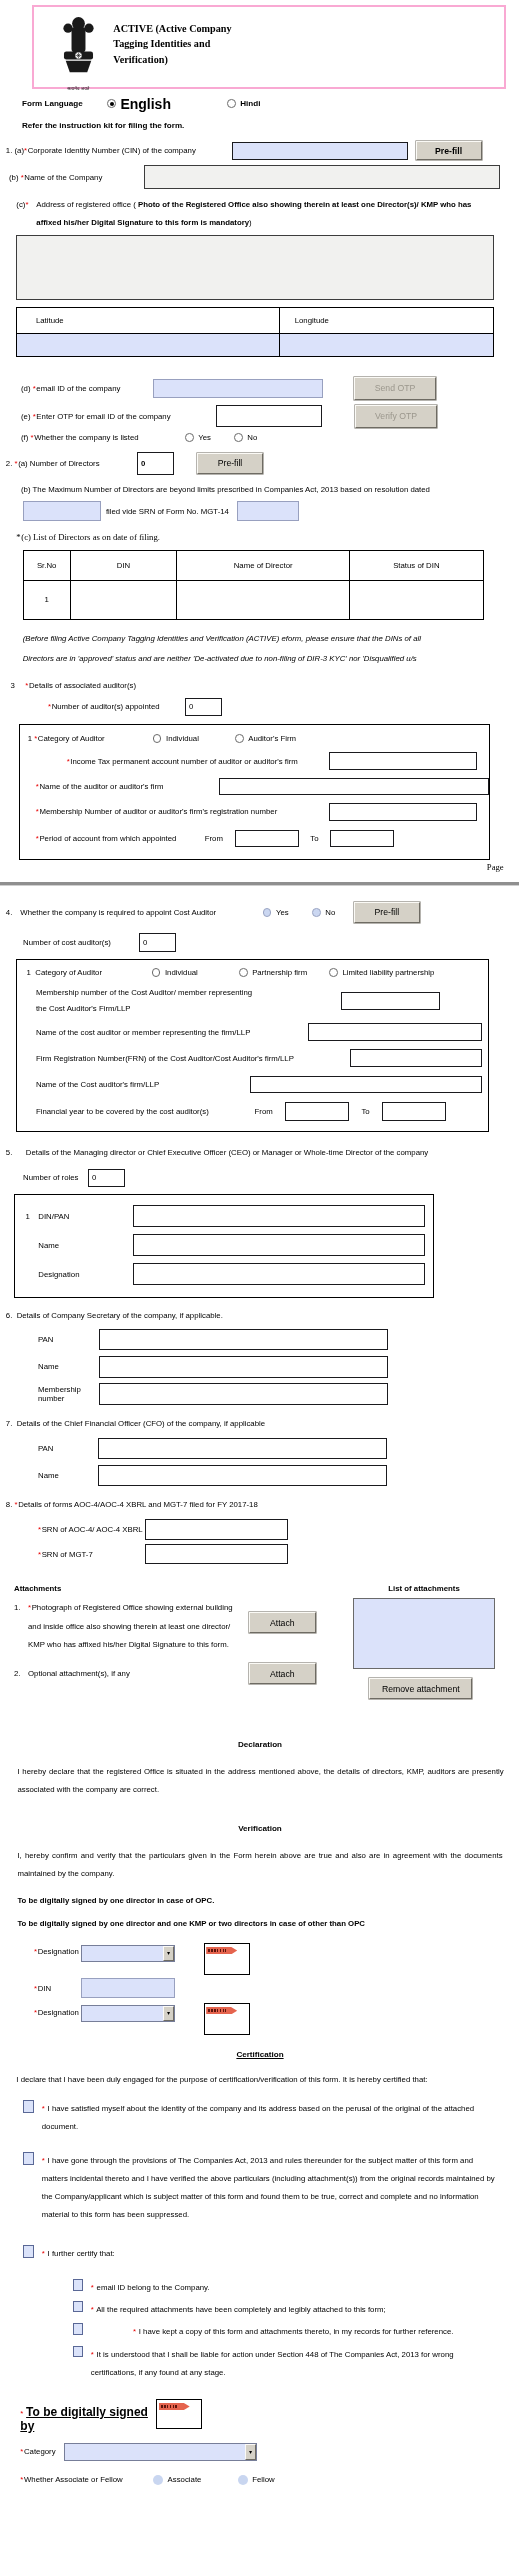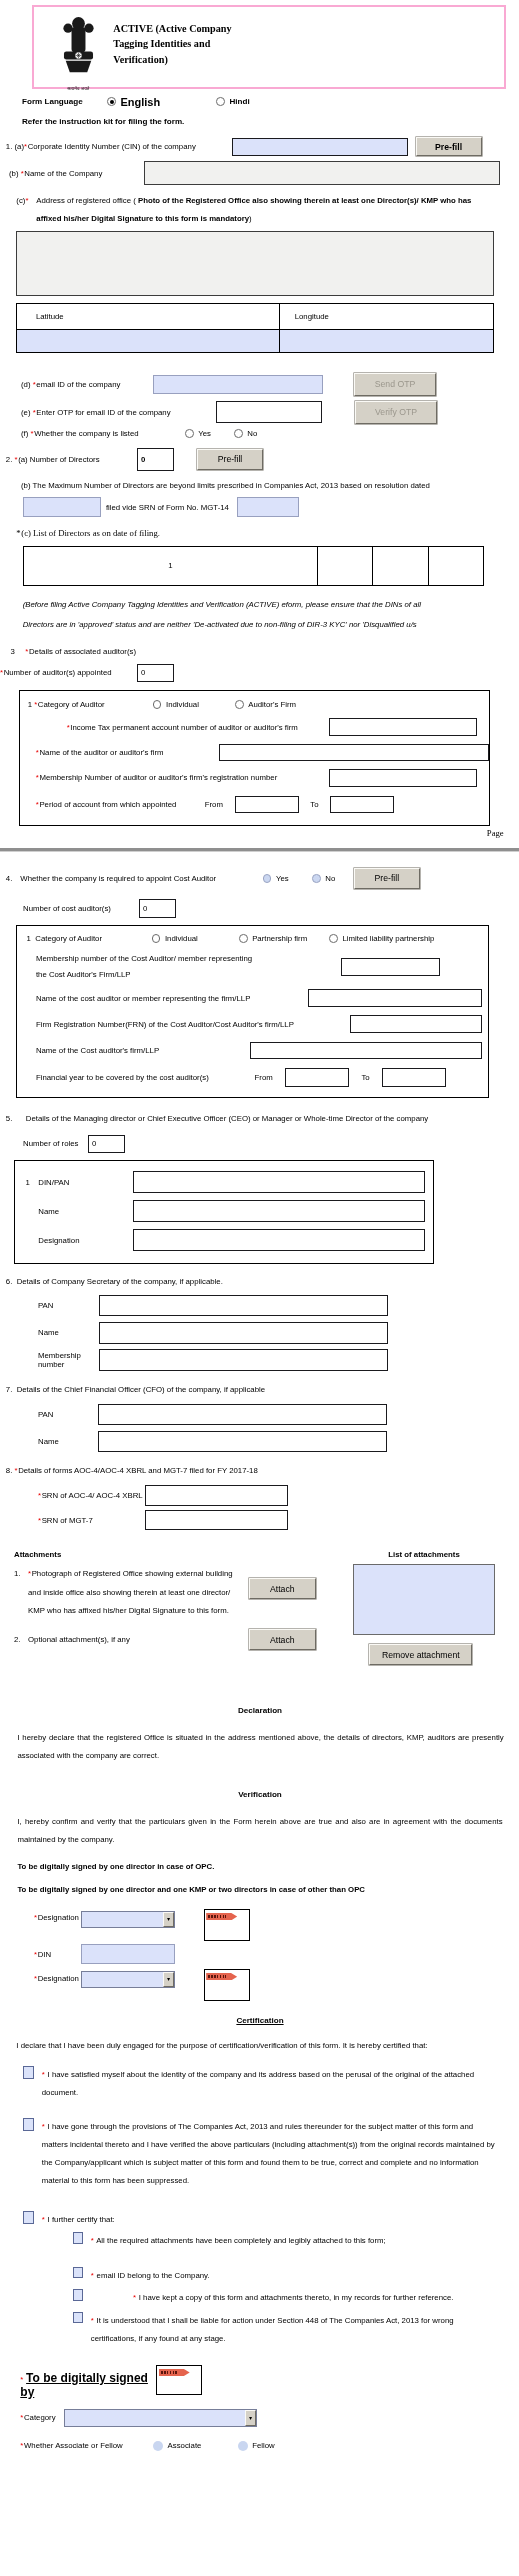--- a/index.html
+++ b/index.html
@@ -89,21 +89,21 @@
         </g>
       </svg>
       <div class="cap serif">सत्यमेव जयते</div>
     </div>
     <div class="hdr-active">ACTIVE (Active Company Tagging Identities and Verification)</div>
   </div>
 
   <div class="frow" style="margin:7px 0 0 22px;">
     <span class="bold" style="font-size:8.1px;">Form Language</span>
     <span class="rd sel" style="margin-left:24.4px;"></span>
-    <span class="rlbl bold" style="font-size:11px;">English</span>
+    <span class="rlbl bold" style="font-size:14px;">English</span>
     <span class="rd" style="margin-left:56px;"></span>
     <span class="rlbl bold" style="font-size:8.1px;">Hindi</span>
   </div>
 
   <div class="bold" style="margin:9.3px 0 0 22px; font-size:8.1px;">Refer the instruction kit for filing the form.</div>
 
   <div class="frow" style="margin-top:11.6px;">
     <div style="width:232px; padding-left:5.8px;">
       <span>1. (a)</span><span class="star">*</span><span>Corporate Identity Number (CIN) of the company</span>
     </div>
@@ -181,38 +181,44 @@
     <div style="margin-left:5.2px;">filed vide SRN of Form No. MGT-14</div>
     <div class="inp-f" style="margin-left:8.1px; width:62px; height:20px;"></div>
   </div>
 
   <div class="serif" style="margin:10.5px 0 0 16.3px; font-size:8.7px;">
     <span class="blackstar">*</span><span>(c) List of Directors as on date of filing.</span>
   </div>
 
   <table class="gtable" style="margin:8.1px 0 0 22.7px; width:461px;">
     <tbody>
+        <tr style="height:30px; text-align:center;">
+      <th style="width:47px;">Sr.No</th>
+      <th style="width:107px;">DIN</th>
+      <th style="width:173px;">Name of Director</th>
+      <th style="width:134px;">Status of DIN</th>
+    </tr>
     <tr style="height:39px; text-align:center;">
       <td>1</td>
       <td></td>
       <td></td>
       <td></td>
     </tr>
   </tbody>
     </table>
 
   <div style="margin:9.3px 0 0 22.7px; width:472px; font-style:italic; line-height:2.6;">
     <span>(Before filing Active Company Tagging Identities and Verification (ACTIVE) eform, please ensure that the DINs of all</span><br><span>Directors are in 'approved' status and are neither 'De-activated due to non-filing of DIR-3 KYC' nor 'Disqualified u/s</span>
   </div>
 
   <div style="margin:11.6px 0 0 10.5px;">
     <span>3</span><span style="display:inline-block; width:10.5px;"></span><span class="star">*</span><span>Details of associated auditor(s)</span>
   </div>
   <div class="frow" style="margin-top:8.1px;">
-    <div style="width:137px; ">
+    <div style="width:137px; margin-left:48px;">
       <span class="star">*</span><span>Number of auditor(s) appointed</span>
     </div>
     <div class="inp-w numbox" style="width:37px; height:17.4px;">0</div>
   </div>
 
   <div class="boxed" style="margin:8.1px 0 0 18.6px; width:471px; padding:9.3px 0 11.6px 8.1px;">
     <div class="frow">
       <div style="width:125px;">
         <span>1</span> <span class="star">*</span><span>Category of Auditor</span>
       </div>
@@ -449,30 +455,30 @@
     <div class="cbtxt">
       <span class="star">*</span> <span>I have gone through the provisions of The Companies Act, 2013 and rules thereunder for the subject matter of this form and matters incidental thereto and I have verified the above particulars (including attachment(s)) from the original records maintained by the Company/applicant which is subject matter of this form and found them to be true, correct and complete and no information material to this form has been suppressed.</span>
     </div>
   </div>
   <div class="cbrow" style="margin-top:21px;">
     <span class="cb"></span>
     <div class="cbtxt">
       <span class="star">*</span> <span>I further certify that:</span>
     </div>
   </div>
+  <div class="cbrow" style="margin-top:16.3px; padding-left:50px;">
+    <span class="cb" style="width:10px; height:11.6px;"></span>
+    <div class="cbtxt">
+      <span class="star">*</span> <span>email ID belong to the Company.</span>
+    </div>
+  </div>
   <div class="cbrow" style="margin-top:3.5px; padding-left:50px;">
     <span class="cb" style="width:10px; height:11.6px;"></span>
     <div class="cbtxt">
       <span class="star">*</span> <span>All the required attachments have been completely and legibly attached to this form;</span>
-    </div>
-  </div>
-  <div class="cbrow" style="margin-top:16.3px; padding-left:50px;">
-    <span class="cb" style="width:10px; height:11.6px;"></span>
-    <div class="cbtxt">
-      <span class="star">*</span> <span>email ID belong to the Company.</span>
     </div>
   </div>
   <div class="cbrow" style="margin-top:4.6px; padding-left:50px;text-align:center;">
     <span class="cb" style="width:10px; height:11.6px;"></span>
     <div class="cbtxt">
       <span class="star">*</span> <span>I have kept a copy of this form and attachments thereto, in my records for further reference.</span>
     </div>
   </div>
   <div class="cbrow" style="margin-top:4.6px; padding-left:50px;">
     <span class="cb" style="width:10px; height:11.6px;"></span>

